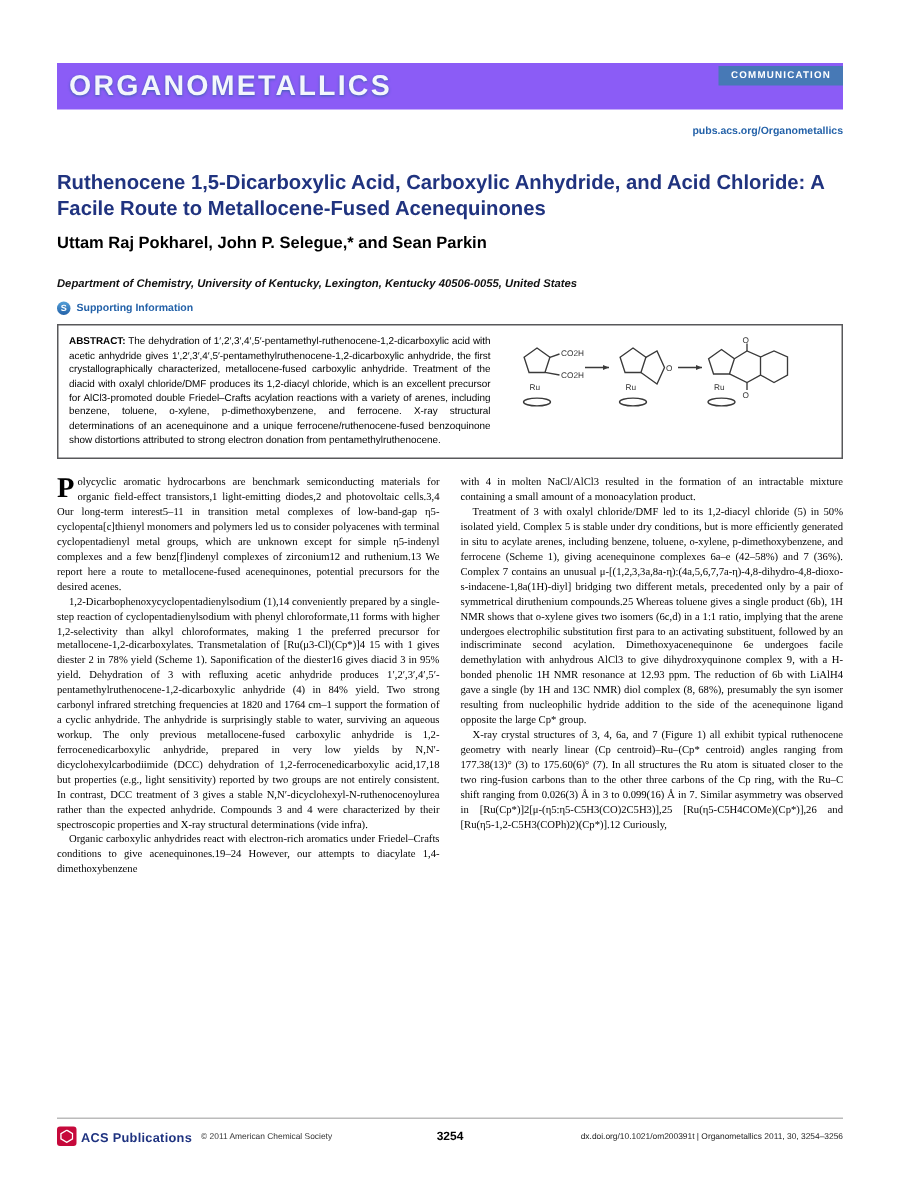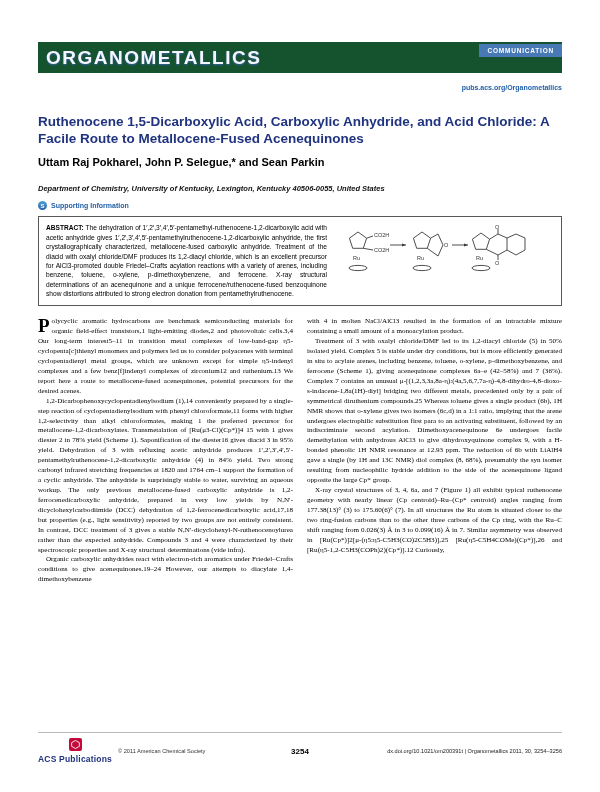--- a/index.html
+++ b/index.html
@@ -3,21 +3,21 @@
 <meta charset="utf-8">
 <style>
   * { margin:0; padding:0; box-sizing:border-box; }
   html,body { background:#e9e9e9; }
   body { font-family:"Liberation Sans", sans-serif; }
   .page {
     width:600px; height:792px; background:#fff; position:relative;
     margin:0 auto; padding:42px 38px 0; overflow:hidden; color:#000;
   }
   
-  .masthead { position:relative; height:31px; background:#14532d; display:flex; align-items:center; }
+  .masthead { position:relative; height:31px; background:#8b5cf6; display:flex; align-items:center; }
   .journal-name {
     color:#f3f6fc; font-weight:bold; font-size:19px; letter-spacing:1.5px;
     padding-left:8px; text-shadow:0 1px 2px #3a5fae;
   }
   .badge {
     position:absolute; top:2px; right:0; background:#4779b6; color:#fff;
     font-size:6.5px; font-weight:bold; letter-spacing:.8px; padding:3px 8px;
   }
   .url-line { text-align:right; margin-top:3px; }
   .journal-url { color:#2361a8; font-size:7px; font-weight:bold; text-decoration:none; }
@@ -54,21 +54,21 @@
   .dates-rule { width:108px; border-top:2px solid #4779b6; margin-bottom:4px; }
   .dates-row { font-size:7.2px; line-height:1.5; }
   .dlabel { display:inline-block; width:46px; font-weight:bold; }
   
   .footer {
     position:absolute; left:38px; right:38px; bottom:28px;
     border-top:1px solid #bbb; padding-top:5px;
     display:flex; align-items:center;
   }
   .f-left { flex:1; display:flex; align-items:center; gap:6px; }
-  .acs-logo { display:flex; align-items:center; gap:3px;flex-direction:column; }
+  .acs-logo { display:flex; align-items:center; gap:3px; }
   .acs-emblem {
     width:13px; height:13px; background:#c6093b; border-radius:2px;
     display:flex; align-items:center; justify-content:center;
   }
   .acs-word { font-size:8.5px; font-weight:bold; color:#1f3380; letter-spacing:.2px; }
   .copyright { font-size:5.6px; color:#333; }
   .page-num { font-size:8px; font-weight:bold; }
   .f-right { flex:1; text-align:right; }
   .doi { font-size:5.6px; color:#222; }
 </style>

